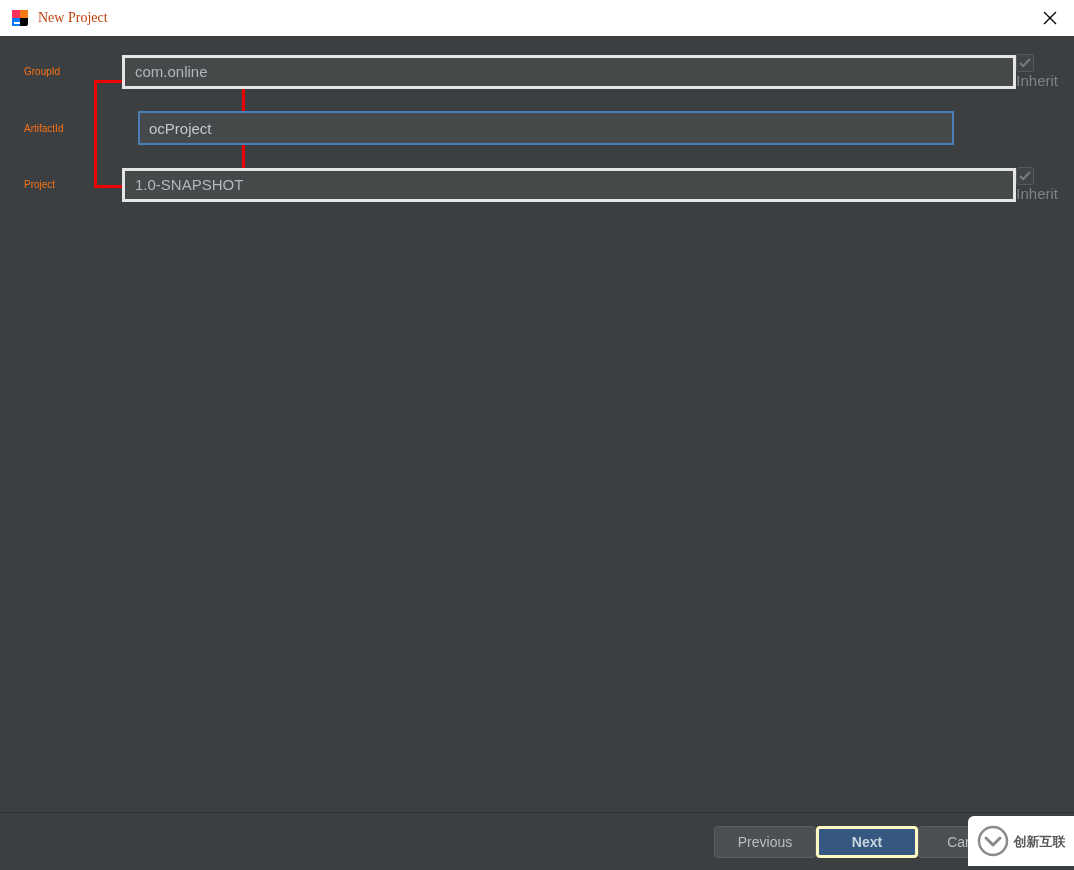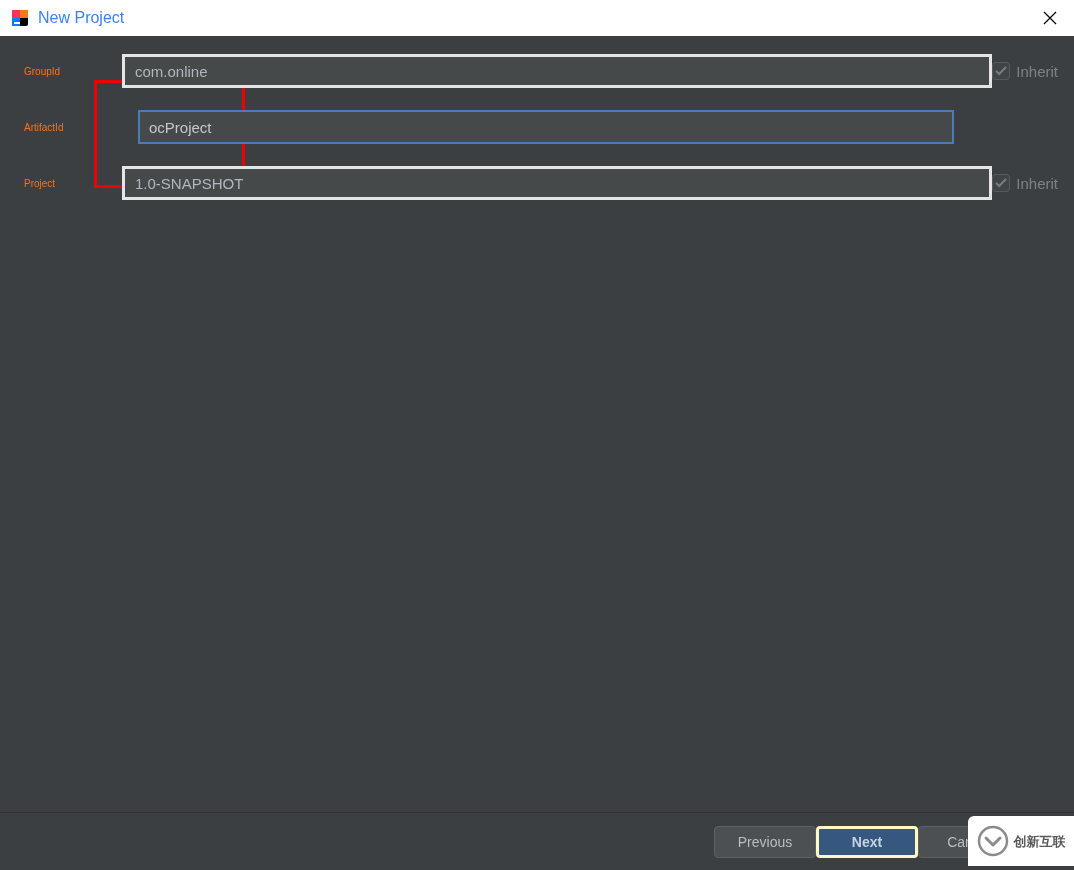--- a/index.html
+++ b/index.html
@@ -22,22 +22,23 @@
       align-items: center;
       padding: 0 10px;
       position: relative;
     }
     .titlebar-icon {
       width: 20px;
       height: 20px;
       margin-right: 8px;
     }
     .titlebar-title {
-      font-size: 16px;
-      color: #3b82f6;
+      font-size: 14px;
+      color: #c2410c;
+      font-family: Liberation Serif, serif;
     }
     .titlebar-close {
       position: absolute;
       right: 12px;
       top: 6px;
       width: 24px;
       height: 24px;
       display: flex;
       align-items: center;
       justify-content: center;
@@ -77,22 +78,23 @@
       border: 2px solid #4a7cb5;
       padding: 0 9px;
       margin-left: 16px;
     }
     .form-input.disabled {
       background: #45494a;
       color: #b1b7bb;
     }
     .inherit-wrapper {
       display: flex;
-      align-items: flex-end;
+      align-items: flex-start;
       flex-shrink: 0;
+      flex-direction: column;
     }
     .inherit-checkbox {
       width: 18px;
       height: 18px;
       border: 1px solid #6e7173;
       border-radius: 3px;
       background: #43494a;
       display: flex;
       align-items: center;
       justify-content: center;

